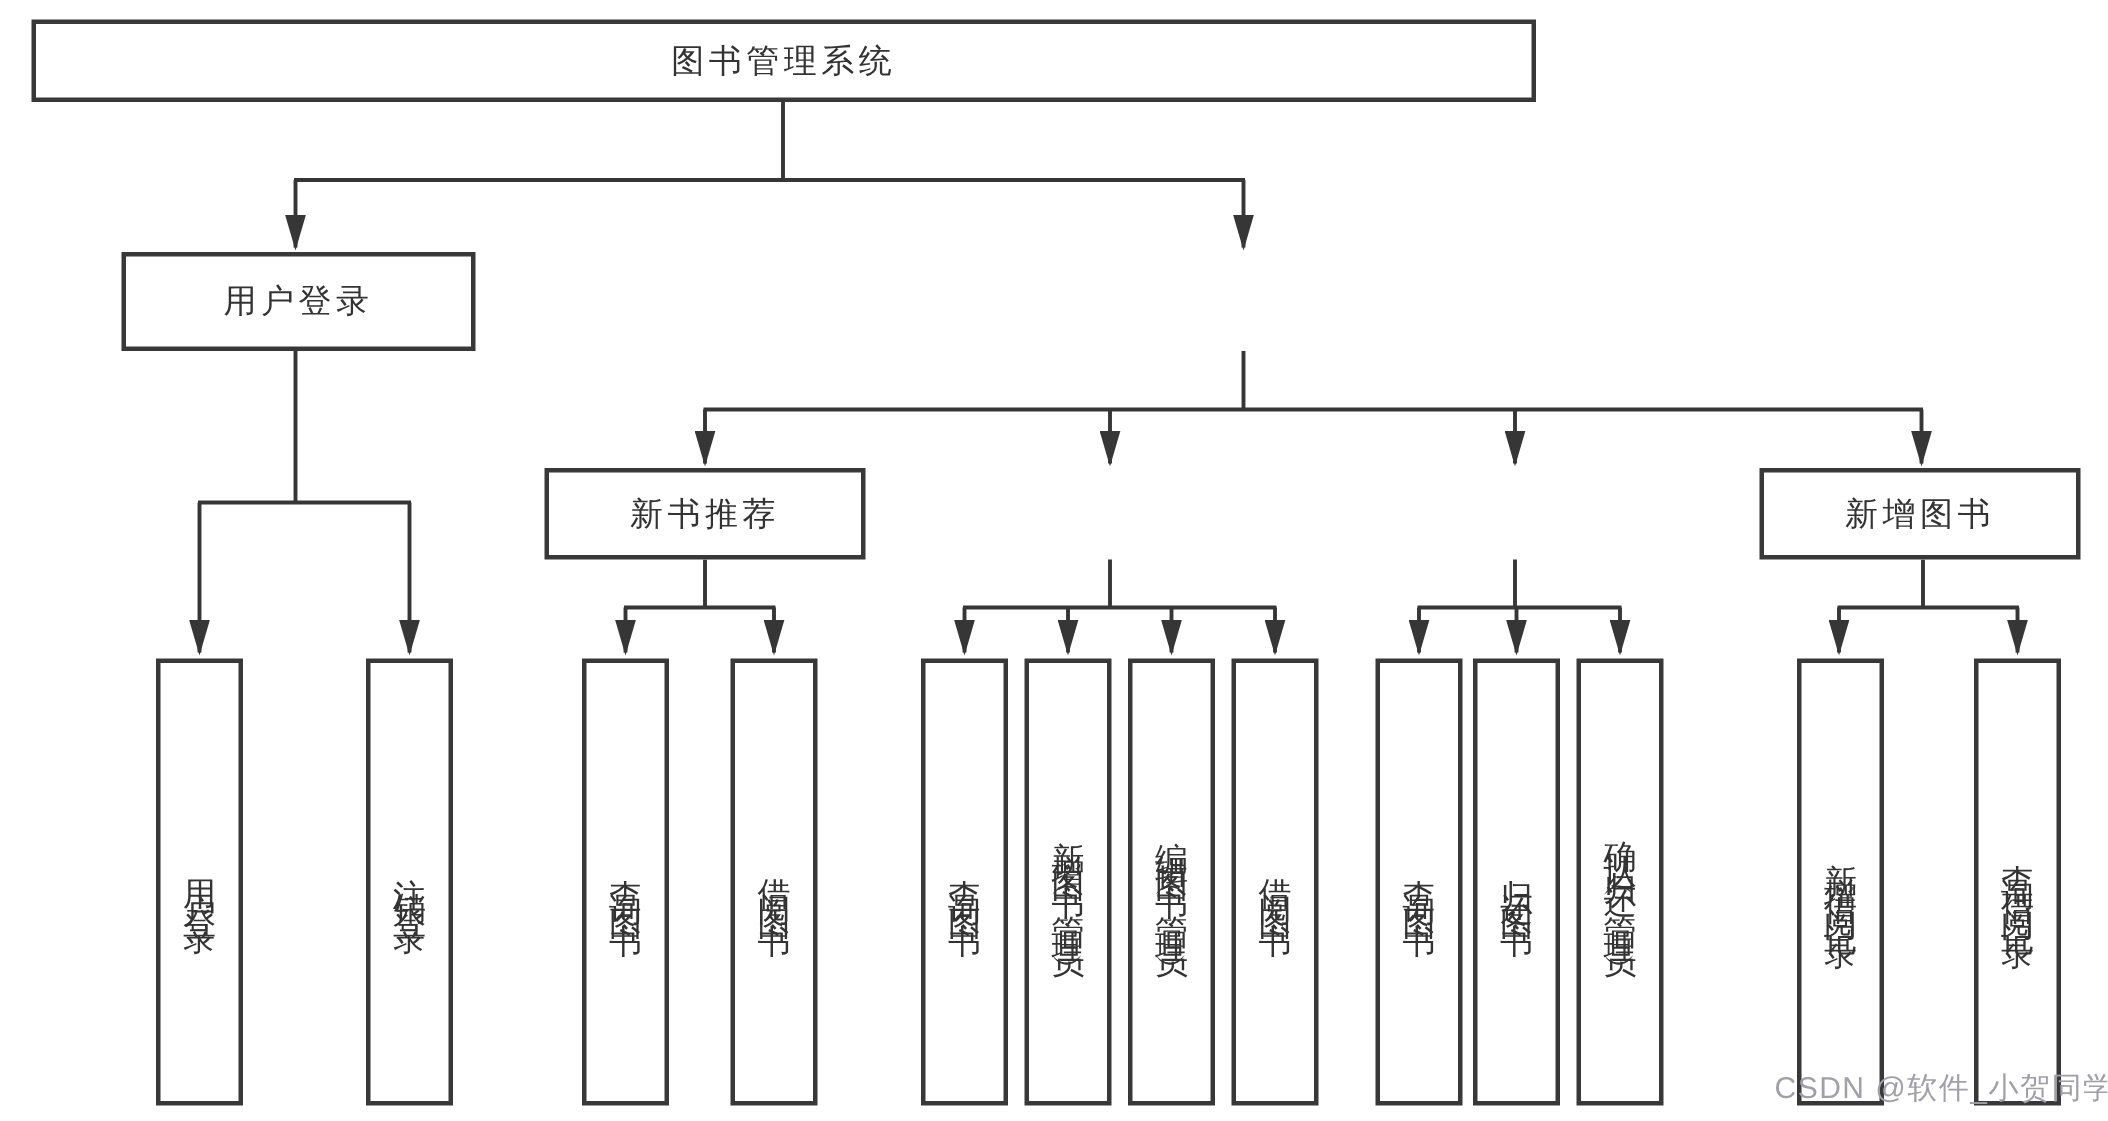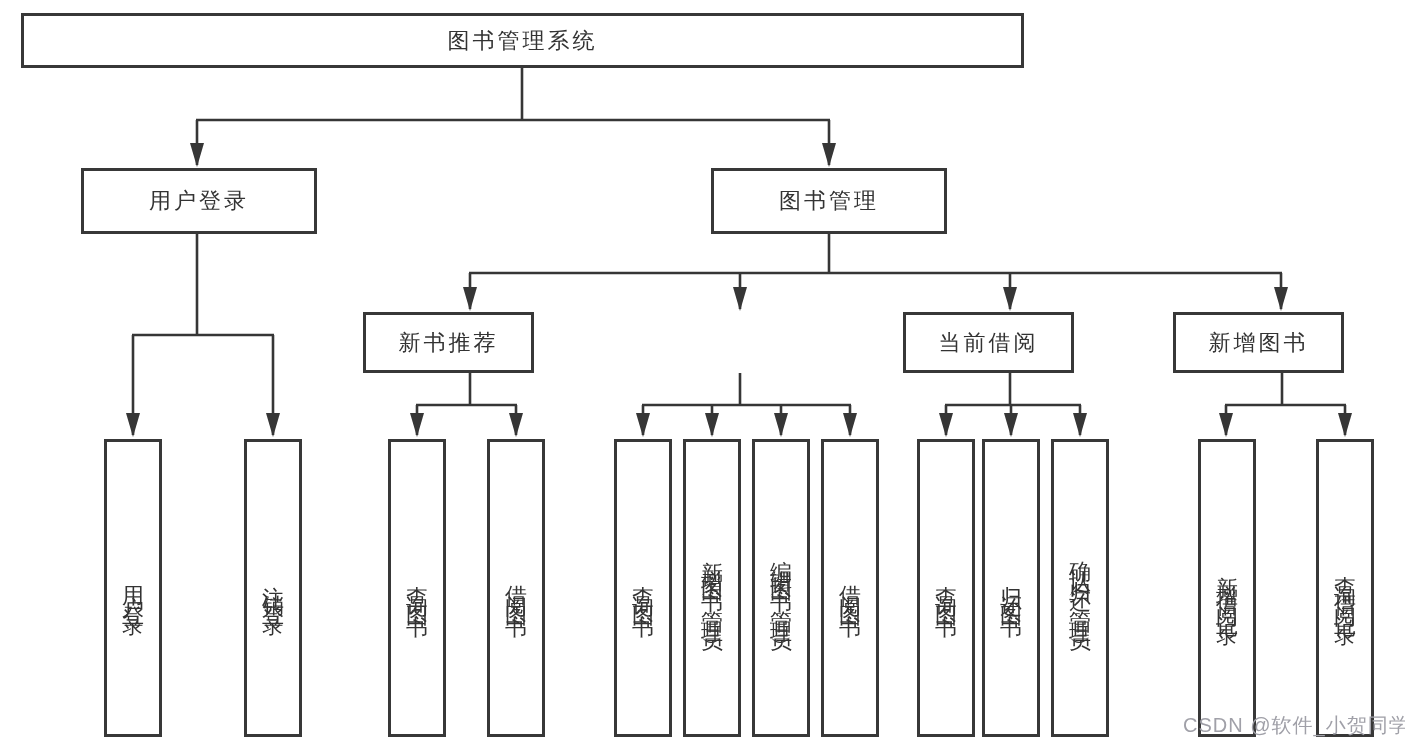--- a/index.html
+++ b/index.html
@@ -33,21 +33,21 @@
     display: flex;
     align-items: center;
     justify-content: center;
     color: #333333;
     font-size: 22px;
     letter-spacing: 3px;
     white-space: nowrap;
   }
   .root  { left: 21px;  top: 13px;  width: 1003px; height: 55px; }
   .l2    { top: 168px; width: 236px; height: 66px; }
-  .l3    { top: 312px; width: 171px; height: 61px; }
+  .l3    { top: 312px; width: 214px; height: 61px; }
   .leaf  { top: 439px; width: 58px;  height: 298px; }
   .vtext {
     writing-mode: vertical-rl;
     text-orientation: mixed;
     letter-spacing: 10px;
     line-height: 1;
     font-size: 22px;
     color: #333333;
   }
   #watermark {
@@ -114,29 +114,23 @@
     <line x1="1345" y1="405" x2="1345" y2="435" marker-end="url(#arrow)"></line>
   </svg>
 
   <div class="box root">
     <span>图书管理系统</span>
   </div>
 
   <div class="box l2" style="left:81px">
     <span>用户登录</span>
   </div>
-  <div class="box l2" style="left:711px">
-    <span>图书管理</span>
-  </div>
 
   <div class="box l3" style="left:363px">
     <span>新书推荐</span>
-  </div>
-  <div class="box l3" style="left:903px">
-    <span>当前借阅</span>
   </div>
   <div class="box l3" style="left:1173px">
     <span>新增图书</span>
   </div>
 
   <div class="box leaf" style="left:104px">
     <span class="vtext">用户登录</span>
   </div>
   <div class="box leaf" style="left:244px">
     <span class="vtext">注销登录</span>

